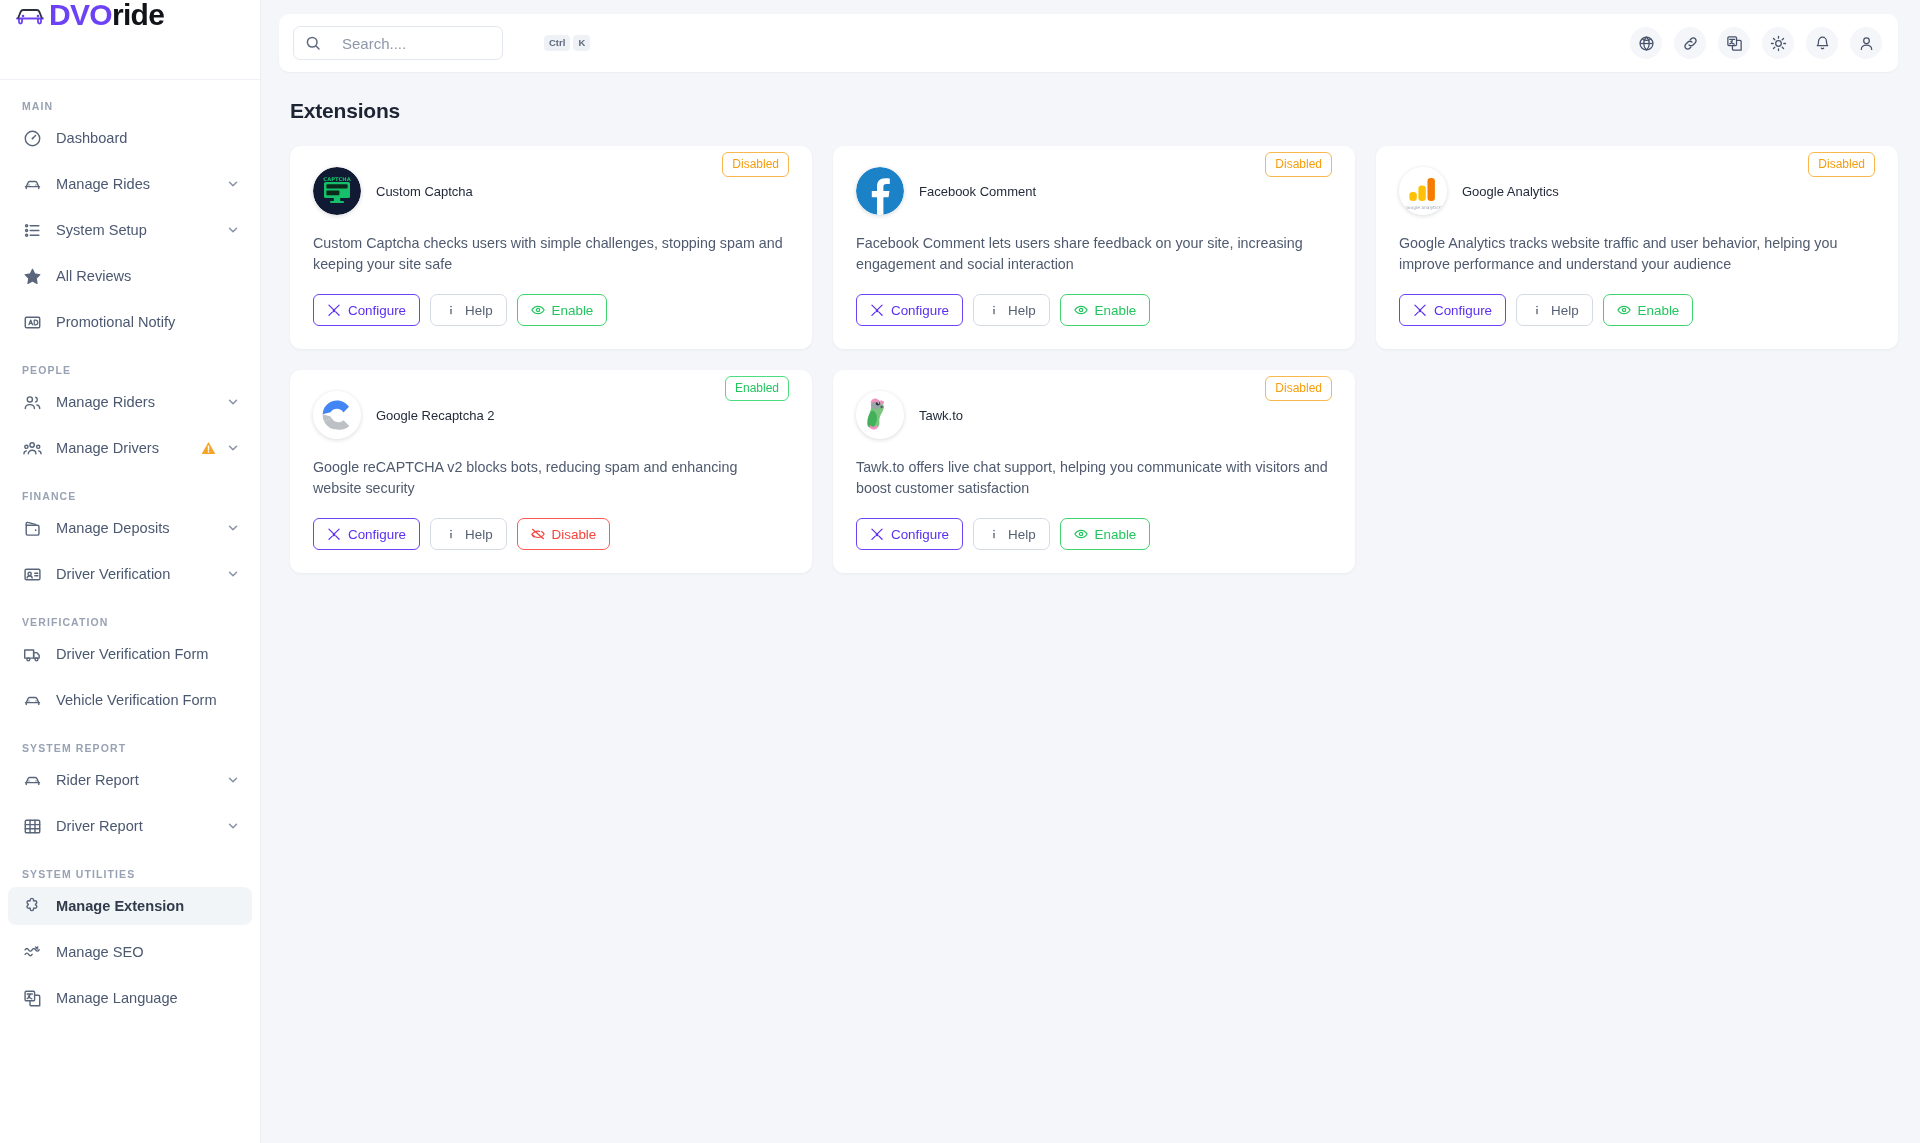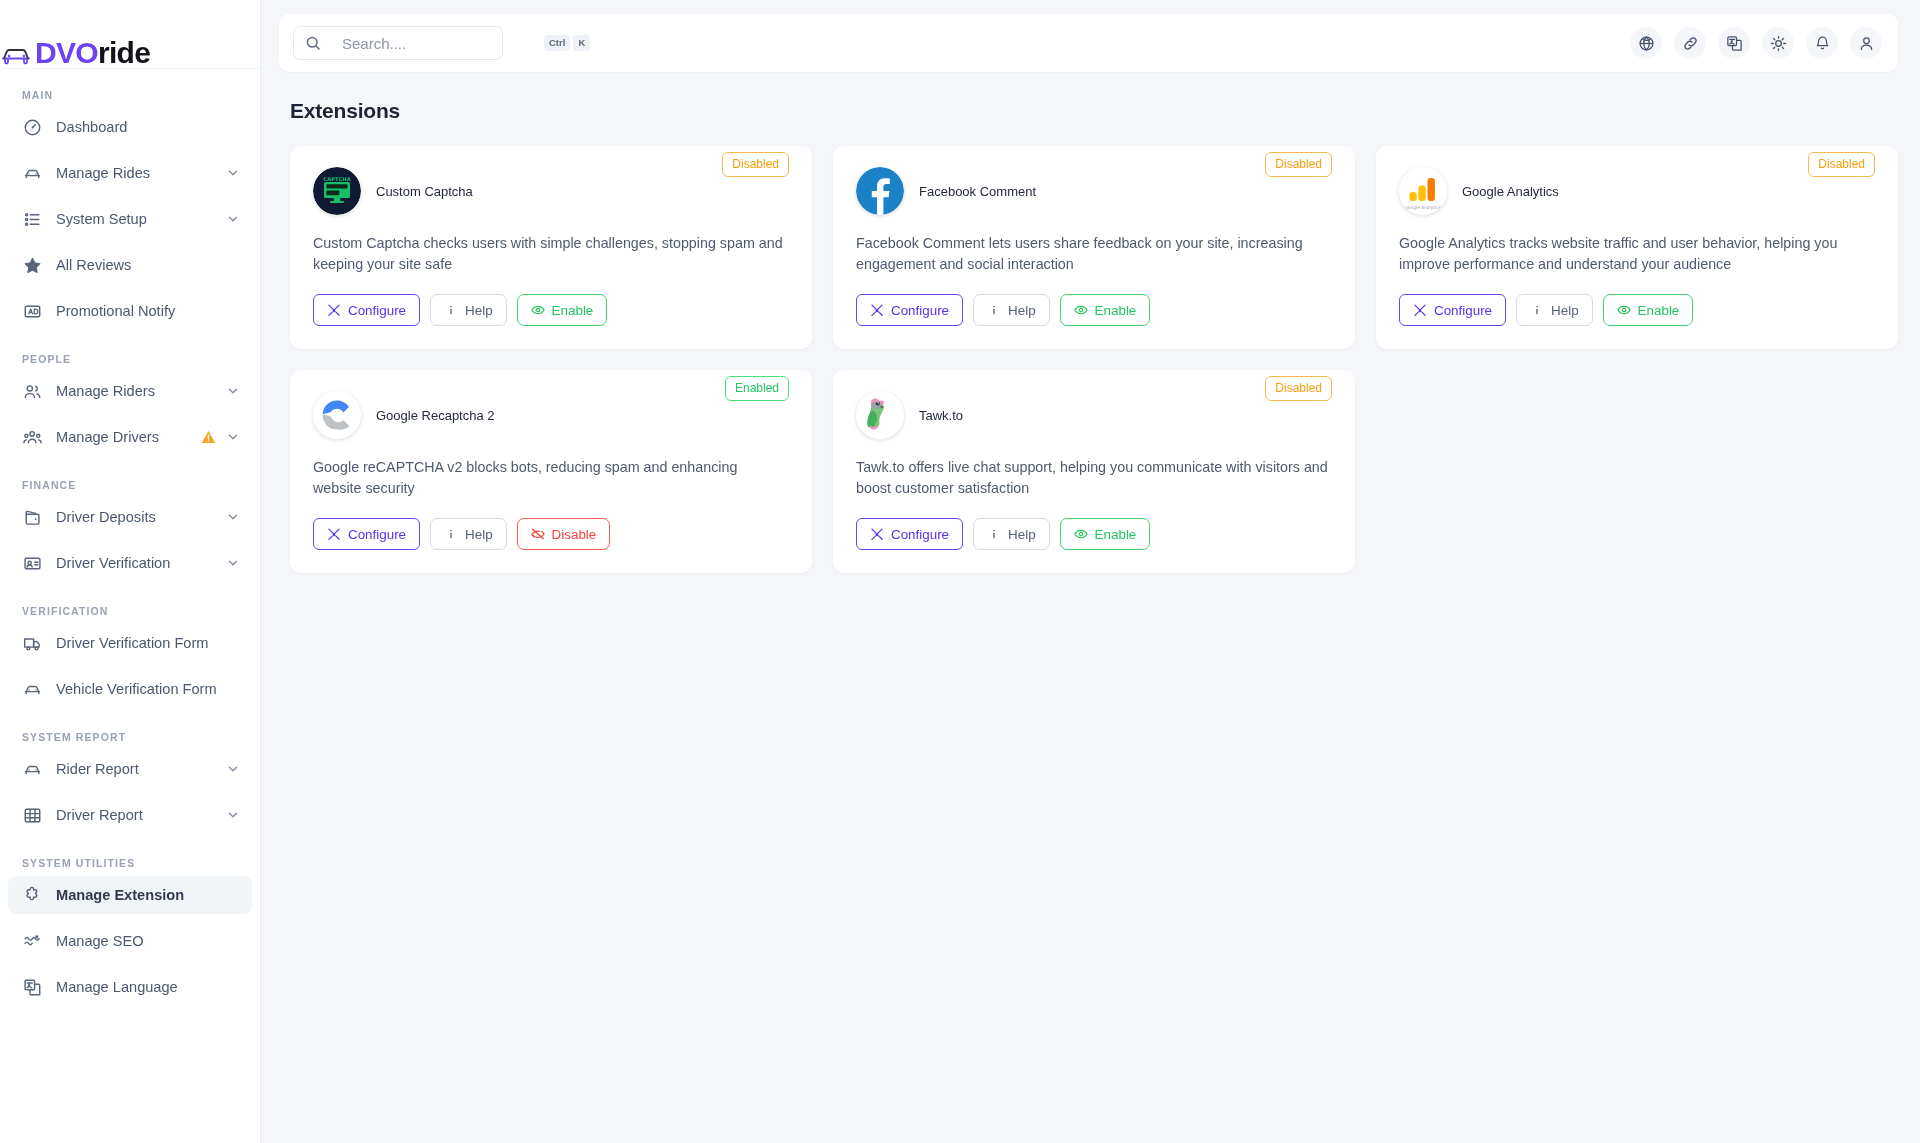--- a/index.html
+++ b/index.html
@@ -13,21 +13,22 @@
 
   
   .sidebar {
     width: 261px; height: 1143px; flex: 0 0 261px;
     background: #ffffff;
     border-right: 1px solid #e9edf2;
     overflow: hidden;
     position: relative;
   }
   .brand {
-    height: 69px; display: flex; align-items: flex-end;
+    height: 80px; display: flex; align-items: flex-start;
+    padding-left: 14px;
     border-bottom: 1px solid #eef1f5;
   }
   .brand-logo-icon { width: 34px; height: 28px; margin-right: 1px; flex: 0 0 auto; }
   .brand-text { font-size: 30px; font-weight: 800; letter-spacing: -0.7px; line-height: 1; }
   .brand-text .p1 { color: #6d42f5; }
   .brand-text .p2 { color: #111319; }
 
   .nav-scroll { height: 1073px; overflow: hidden; padding: 0 8px; }
   .nav-group-label {
     font-size: 10.5px; font-weight: 700; letter-spacing: 1.1px;
@@ -278,21 +279,21 @@
         </div>
         <div class="nav-group-label grp-finance">FINANCE</div>
         <div class="nav-item">
           <span class="nav-icon">
             <svg viewBox="0 0 20 20" fill="none" stroke="#59657a" stroke-width="1.5" stroke-linecap="round" stroke-linejoin="round">
               <path d="M3.4 6.6h11.8a1.6 1.6 0 0 1 1.6 1.6v7.2a1.6 1.6 0 0 1-1.6 1.6H4.8a1.4 1.4 0 0 1-1.4-1.4z"></path>
               <path d="M3.4 6.6V4.8c0-.8.7-1.4 1.5-1.2l8.3 2"></path>
               <circle cx="13.3" cy="11.8" r=".9" fill="#59657a" stroke="none"></circle>
             </svg>
           </span>
-          <span class="nav-label">Driver Deposits</span>
+          <span class="nav-label">Manage Deposits</span>
           <span class="nav-caret">
             <svg viewBox="0 0 14 14" fill="none" stroke="currentColor" stroke-width="1.5" stroke-linecap="round" stroke-linejoin="round">
               <path d="M3.5 5.2L7 8.8l3.5-3.6"></path>
             </svg>
           </span>
         </div>
         <div class="nav-item">
           <span class="nav-icon">
             <svg viewBox="0 0 20 20" fill="none" stroke="#59657a" stroke-width="1.5" stroke-linecap="round" stroke-linejoin="round">
               <rect x="2.2" y="4.4" width="15.6" height="11.2" rx="1.4"></rect>

